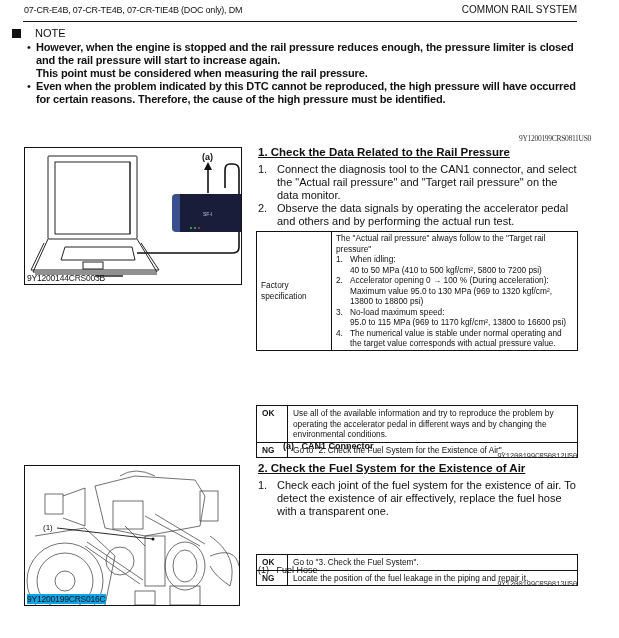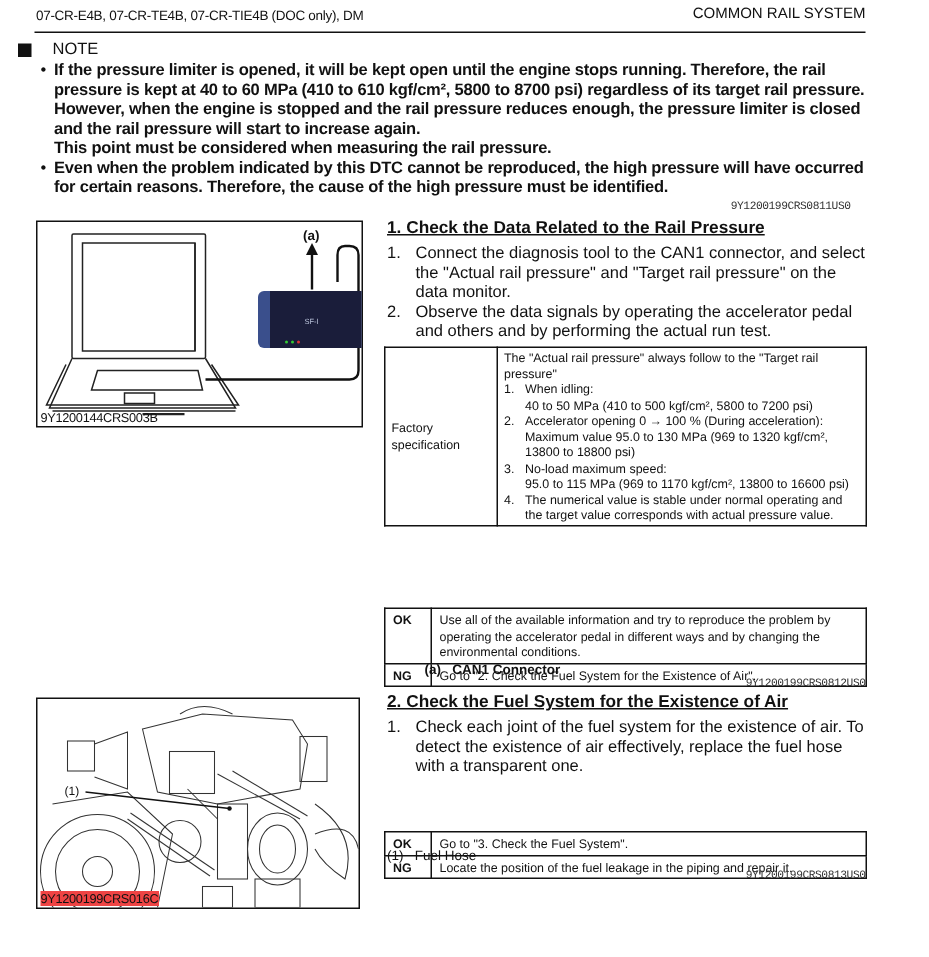--- a/index.html
+++ b/index.html
@@ -36,29 +36,28 @@
 <div class="abs hdr-left">07-CR-E4B, 07-CR-TE4B, 07-CR-TIE4B (DOC only), DM</div>
 <div class="abs hdr-right">COMMON RAIL SYSTEM</div>
 <div class="abs hdr-rule"></div>
 
 <div class="abs note-head">
   <span class="note-sq"></span>
   <span>NOTE</span>
 </div>
 <div class="abs note-body">
   <div class="bul">
-    <div>If the pressure limiter is opened, it will be kept open until the engine stops running. Therefore, the rail pressure is kept at 40 to 60 MPa (410 to 610 kgf/cm², 5800 to 8700 psi) regardless of its target rail pressure.</div>
     <div>However, when the engine is stopped and the rail pressure reduces enough, the pressure limiter is closed and the rail pressure will start to increase again.</div>
     <div>This point must be considered when measuring the rail pressure.</div>
   </div>
   <div class="bul">
     <div>Even when the problem indicated by this DTC cannot be reproduced, the high pressure will have occurred for certain reasons. Therefore, the cause of the high pressure must be identified.</div>
   </div>
 </div>
-<div class="abs code" style="right:52px; top:134px;">9Y1200199CRS0811US0</div>
+<div class="abs code" style="right:28px; top:134px;font-family:Liberation Serif, serif;">9Y1200199CRS0811US0</div>
 
 <div class="abs fig" style="left:24px; top:147px; width:216px; height:136px;">
   <svg width="216" height="136" viewBox="0 0 216 136">
     <g fill="none" stroke="#222" stroke-width="1">
       <rect x="23" y="8" width="89" height="83" rx="1"></rect>
       <rect x="30" y="14" width="75" height="72"></rect>
       <line x1="105" y1="14" x2="105" y2="86"></line>
       <path d="M23 91 L8 124 L132 124 L112 91"></path>
       <path d="M19 95 L6 122 L134 122 L116 95"></path>
       <path d="M40 99 L36 112 L110 112 L107 99 Z"></path>
@@ -175,21 +174,21 @@
       <line x1="100" y1="60" x2="120" y2="80"></line>
       <rect x="145" y="120" width="30" height="19"></rect>
       <rect x="110" y="125" width="20" height="14"></rect>
       <line x1="60" y1="80" x2="115" y2="118"></line>
       <line x1="62" y1="76" x2="118" y2="114"></line>
     </g>
     <line x1="32" y1="62" x2="128" y2="73" stroke="#111" stroke-width="0.9"></line>
     <circle cx="128" cy="73" r="1.5" fill="#111"></circle>
     <text x="18" y="64" font-size="8" font-family="Liberation Sans, sans-serif" fill="#111">(1)</text>
   </svg>
-  <div class="fig-cap" style="background:#ef4444;">9Y1200199CRS016C</div>
+  <div class="fig-cap" style="background:#0ea5e9;">9Y1200199CRS016C</div>
 </div>
 
 <div class="abs sec-title" style="left:258px; top:462px;">2. Check the Fuel System for the Existence of Air</div>
 <div class="abs steps" style="left:258px; top:479px; width:322px;">
   <div class="step">
     <span class="n">1.</span>
     <span>Check each joint of the fuel system for the existence of air. To detect the existence of air effectively, replace the fuel hose with a transparent one.</span>
   </div>
 </div>
 

